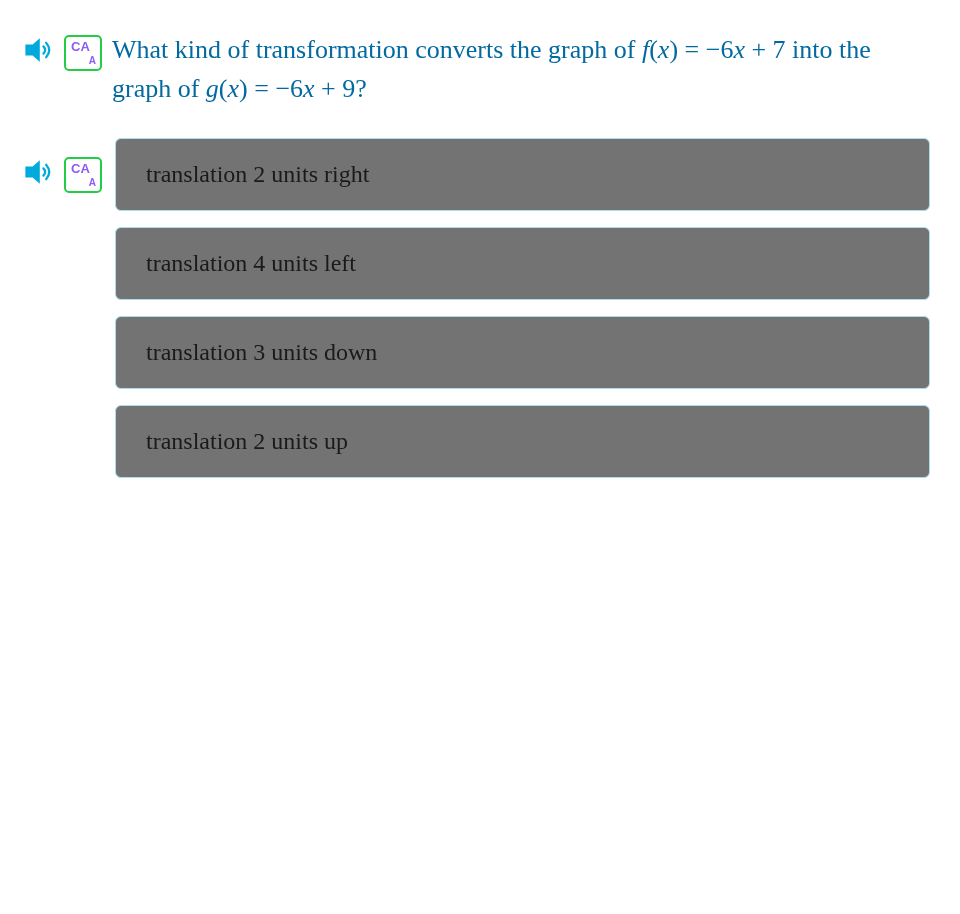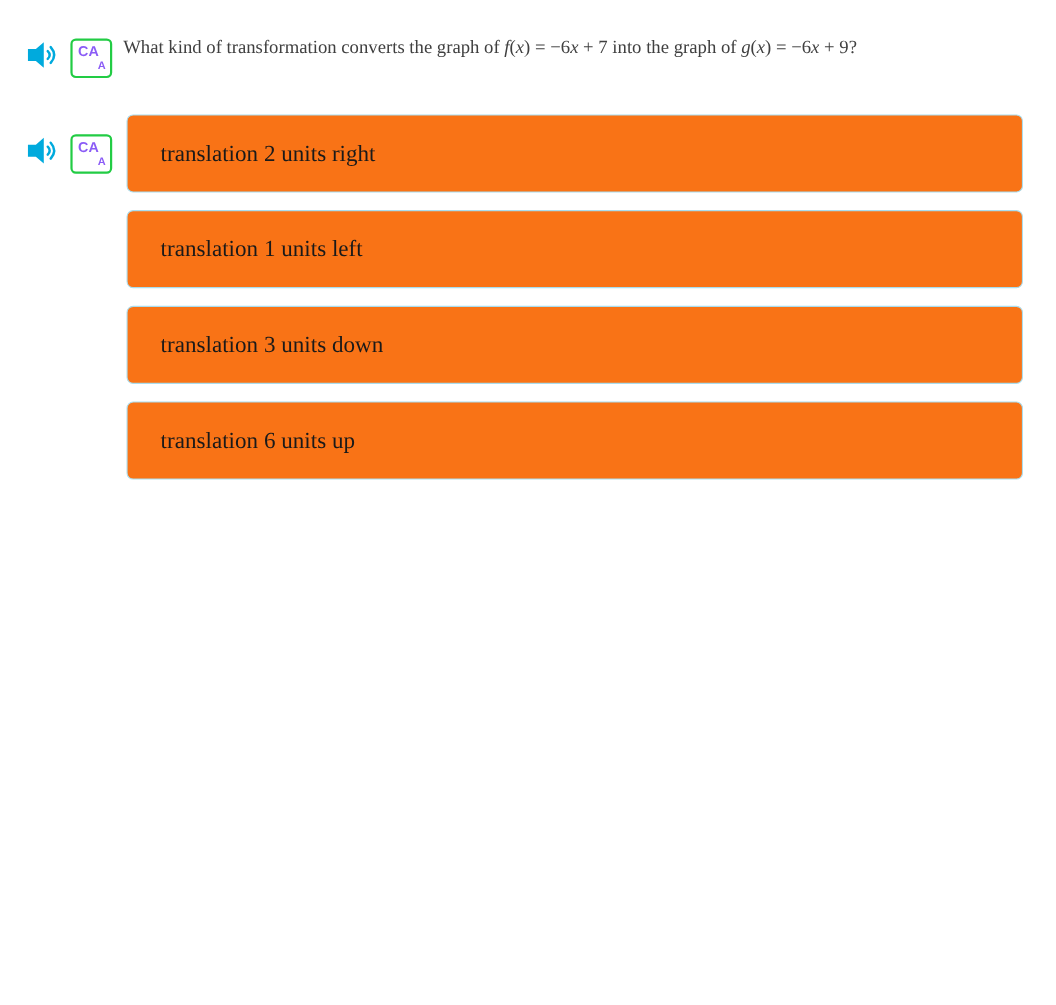--- a/index.html
+++ b/index.html
@@ -31,22 +31,22 @@
       padding-top: 2px;
     }
 
     .speaker-icon {
       color: #00aadd;
       font-size: 28px;
       line-height: 1;
     }
 
     .question-text {
-      font-size: 17px;
-      color: #404040;
+      font-size: 26px;
+      color: #0369a1;
       line-height: 1.5;
       flex: 1;
     }
 
     .question-text em {
       font-style: italic;
     }
 
     .answers-section {
       display: flex;
@@ -72,24 +72,24 @@
 
     .answer-row:first-child .answer-icons {
       visibility: visible;
     }
 
     .answer-box {
       flex: 1;
       border: 1.5px solid #aaddee;
       border-radius: 6px;
       padding: 22px 30px;
-      font-size: 21px;
+      font-size: 24px;
       color: #1a1a1a;
       font-family: 'Georgia', serif;
-      background: #f97316;
+      background: #737373;
       cursor: pointer;
       margin-left: 0;
     }
 
     
     .speaker-svg {
       width: 36px;
       height: 36px;
     }
 
@@ -166,28 +166,28 @@
         <span class="ca-text">CA</span>
         <span class="sub-a" style="font-size:10px;">A</span>
       </div>
     </div>
     <div class="answer-box">translation 2 units right</div>
   </div>
 
   <div class="answer-row">
     <div class="answer-icons" style="visibility:hidden;">
     </div>
-    <div class="answer-box">translation 1 units left</div>
+    <div class="answer-box">translation 4 units left</div>
   </div>
 
   <div class="answer-row">
     <div class="answer-icons" style="visibility:hidden;">
     </div>
     <div class="answer-box">translation 3 units down</div>
   </div>
 
   <div class="answer-row">
     <div class="answer-icons" style="visibility:hidden;">
     </div>
-    <div class="answer-box">translation 6 units up</div>
+    <div class="answer-box">translation 2 units up</div>
   </div>
 
 </div>
 
 </body></html>

